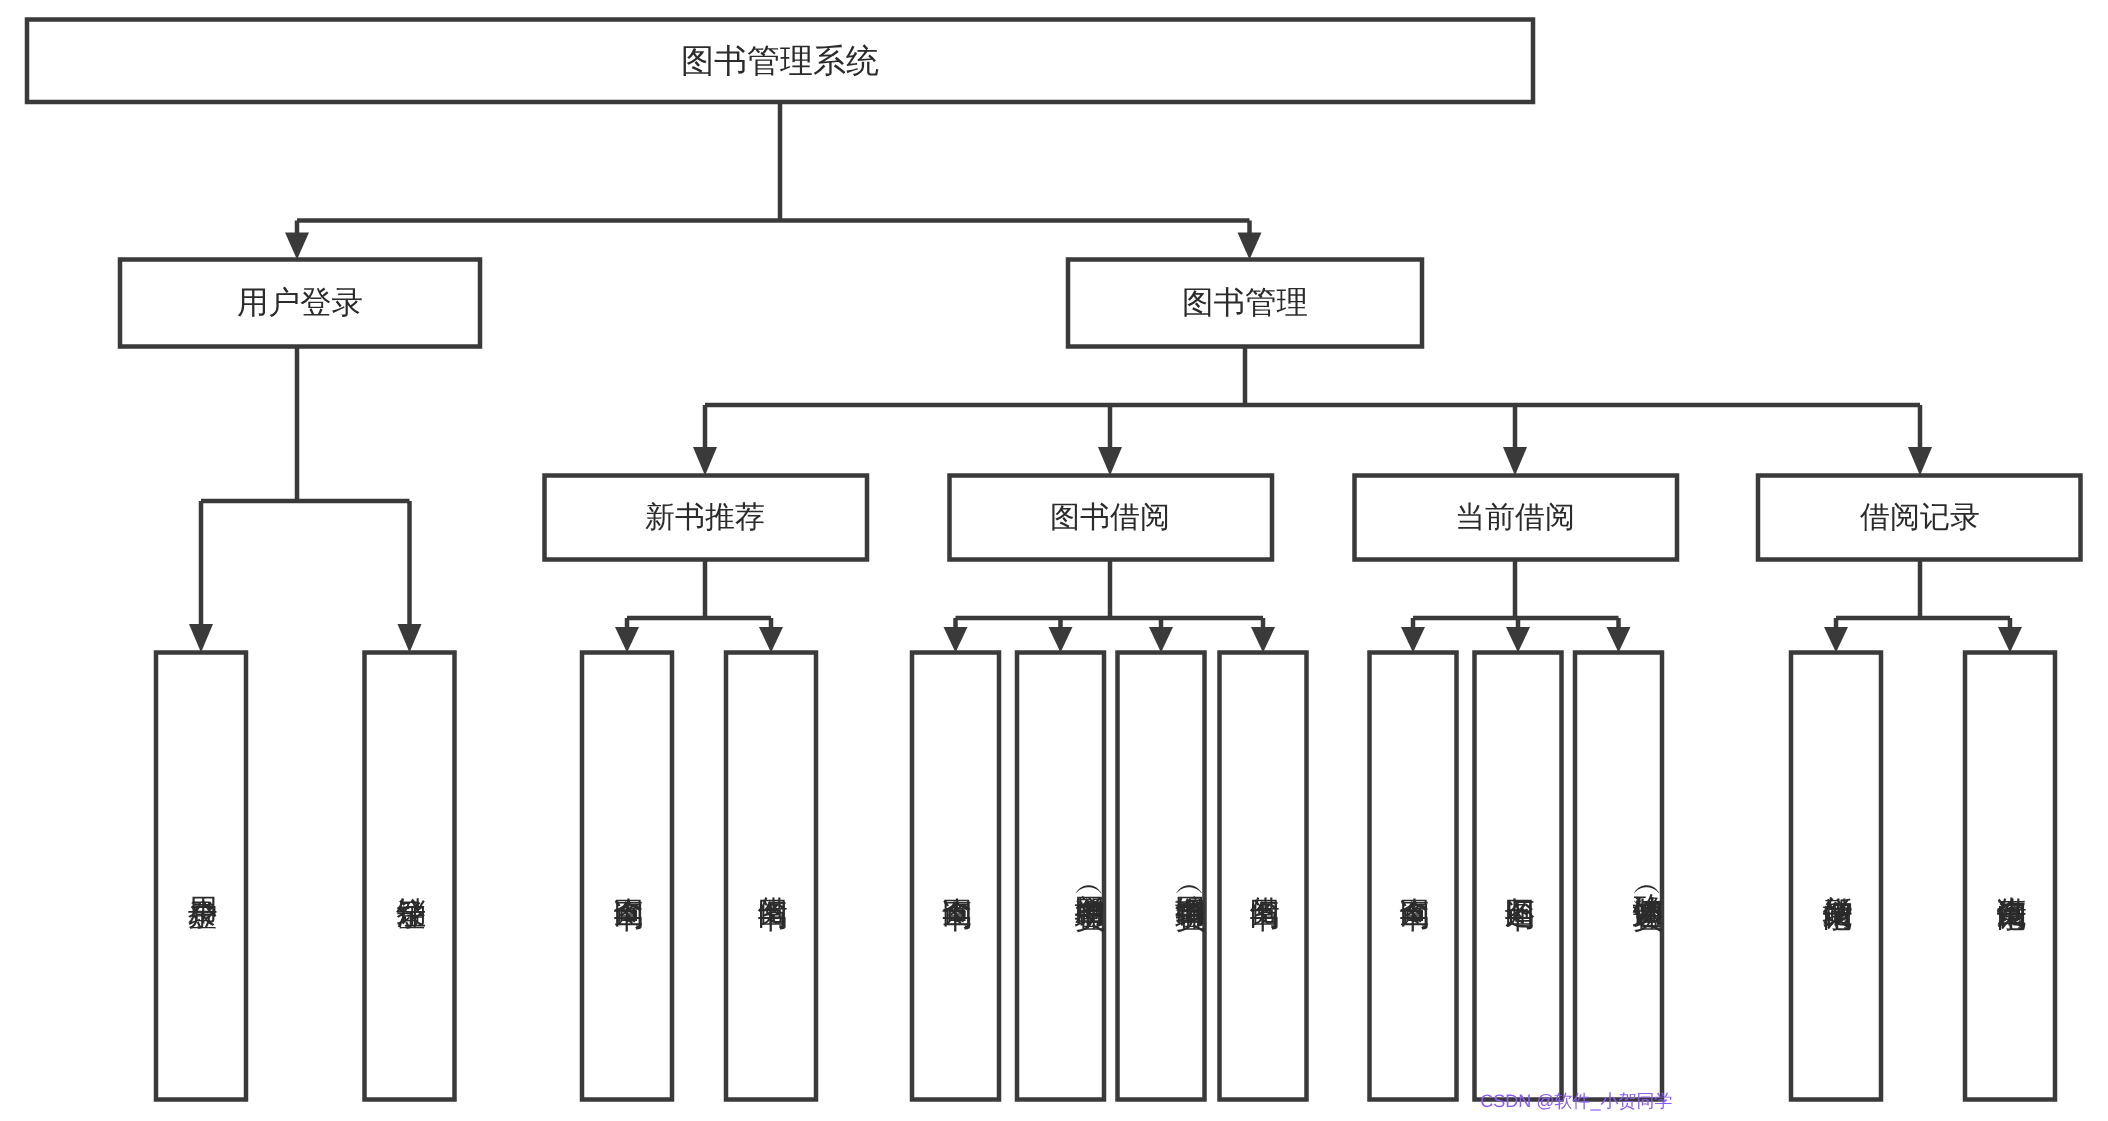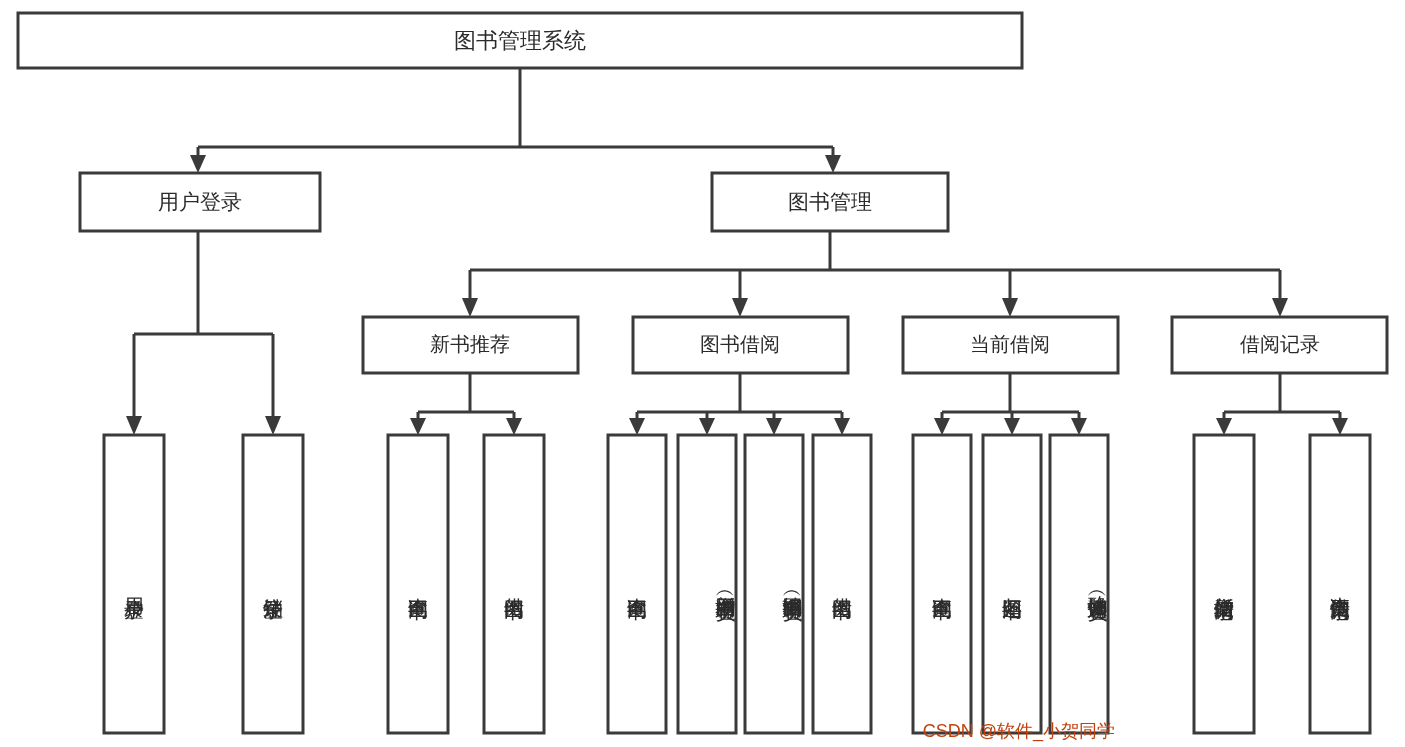--- a/index.html
+++ b/index.html
@@ -49,22 +49,22 @@
     color:#2b2b2b;
     letter-spacing:1px;
     white-space:nowrap;
     pointer-events:none;
   }
   .watermark{
     position:absolute;
     right:12px;
     bottom:4px;
     font-family:"Liberation Sans","DejaVu Sans",sans-serif;
-    font-size:18px;
-    color:#c2410c;
+    font-size:12px;
+    color:#8b5cf6;
     white-space:nowrap;
     user-select:none;
   }
 </style>
 </head>
 <body>
 
 <div id="diagram-root">
 
   <svg class="diagram" viewBox="0 0 1405 747">

